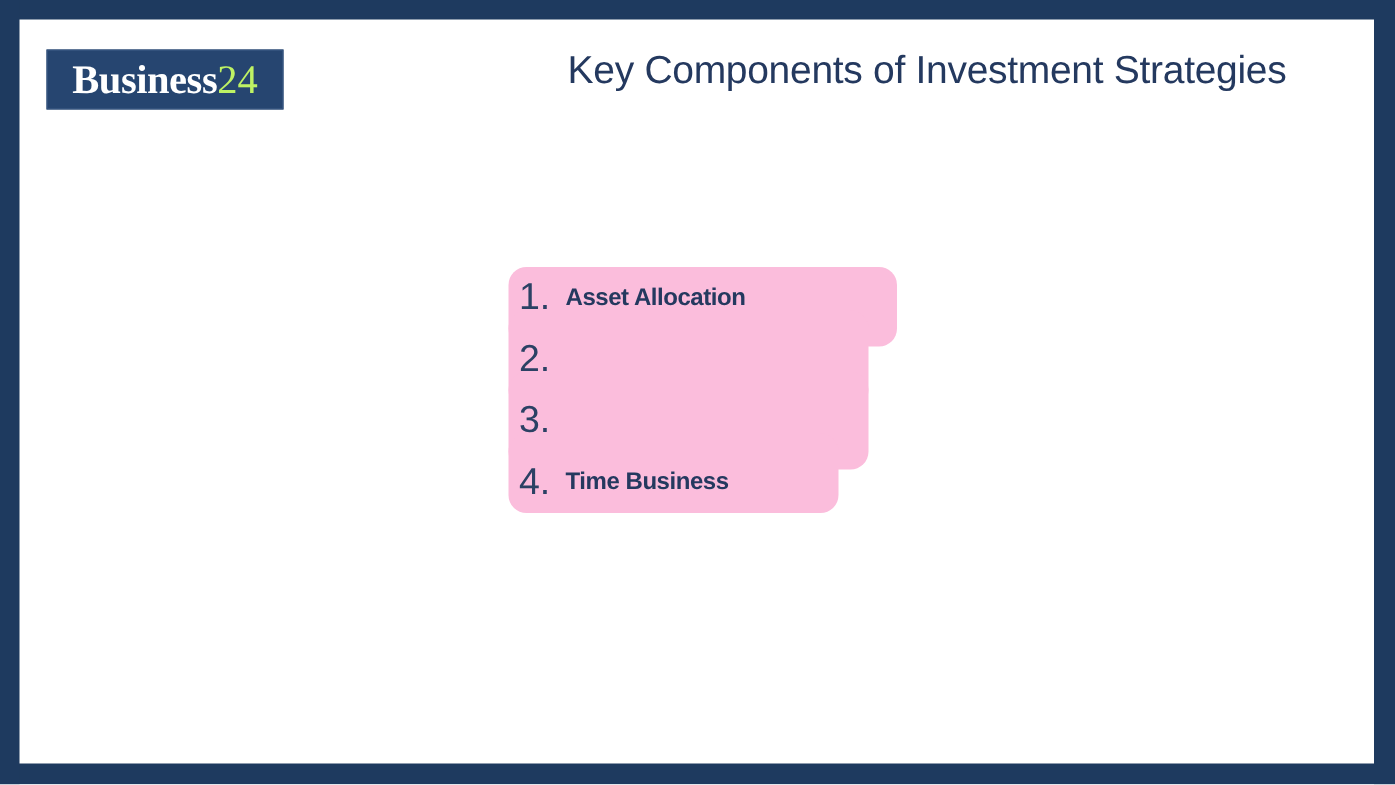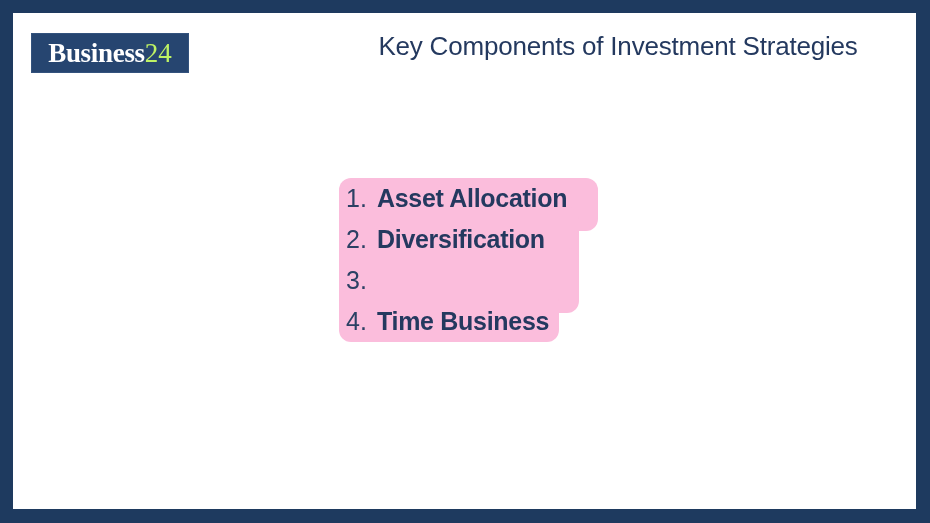--- a/index.html
+++ b/index.html
@@ -113,21 +113,21 @@
     font-size: 25px;
     font-weight: 400;
     color: #2b4164;
     margin-left: 7px;
     width: 31px;
     flex: none;
   }
   .row-text {
     position: relative;
     z-index: 1;
-    font-size: 25px;
+    font-size: 16px;
     font-weight: 700;
     color: #24395f;
     letter-spacing: -0.3px;
     white-space: nowrap;
   }
 </style>
 </head>
 <body>
 
 <div id="slide">
@@ -148,21 +148,20 @@
 
     <div class="list-row">
       <div class="row-highlight" style="width: 259px;"></div>
       <span class="row-num">1.</span>
       <span class="row-text">Asset Allocation</span>
     </div>
 
     <div class="list-row">
       <div class="row-highlight" style="width: 240px;"></div>
       <span class="row-num">2.</span>
-      <span class="row-text">Diversification</span>
     </div>
 
     <div class="list-row">
       <div class="row-highlight" style="width: 240px;"></div>
       <span class="row-num">3.</span>
     </div>
 
     <div class="list-row">
       <div class="row-highlight" style="width: 220px;"></div>
       <span class="row-num">4.</span>

